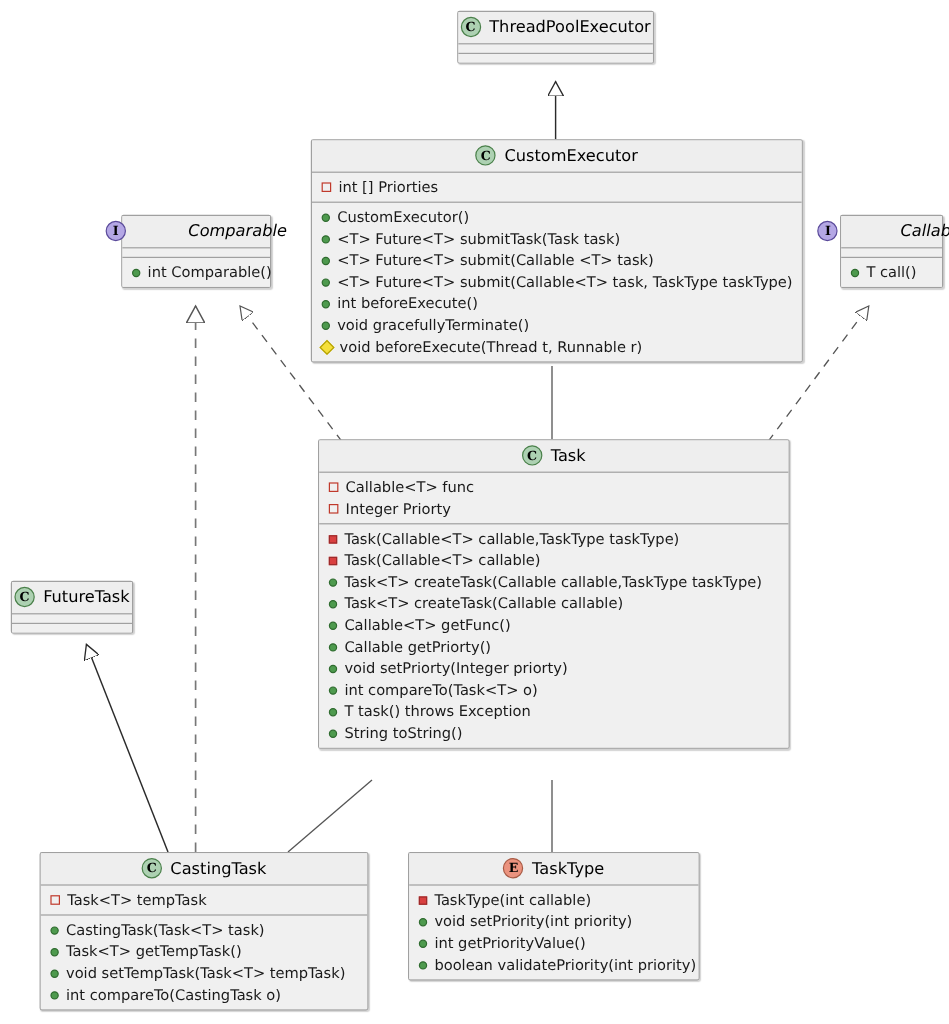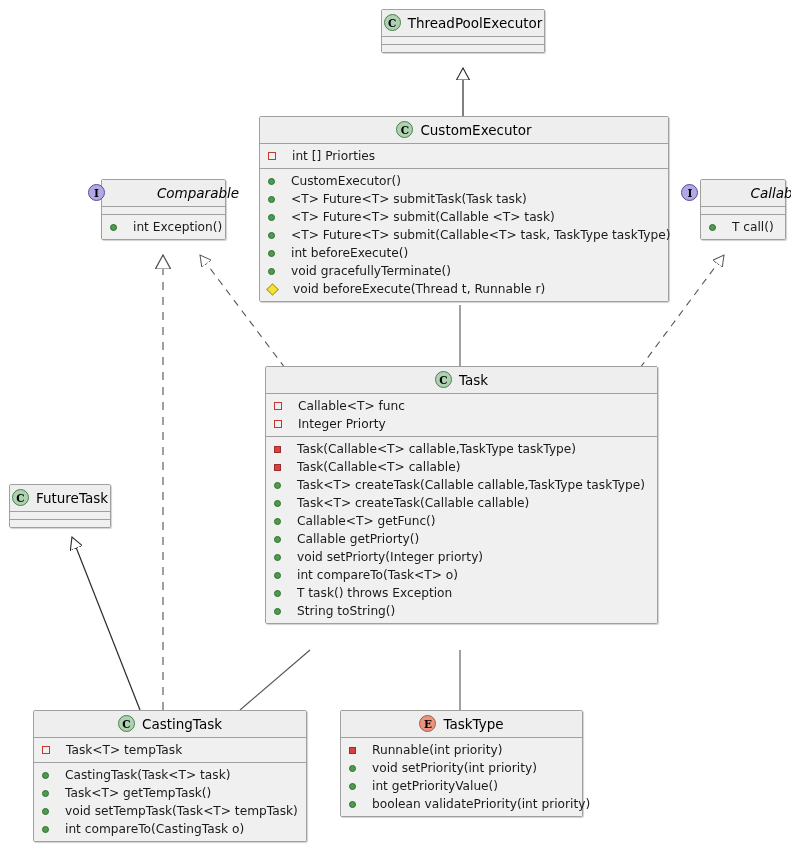--- a/index.html
+++ b/index.html
@@ -80,21 +80,21 @@
     padding: 3px 0 3px 0;
   }
   .uml-section.empty-sec {
     height: 7px;
     padding: 0;
   }
 
   .member {
     display: flex;
     align-items: center;
-    gap: 16px;
+    gap: 6px;
     padding: 1px 4px 1px 8px;
     font-size: 12.2px;
     color: #1a1a1a;
     white-space: nowrap;
     line-height: 16px;
   }
 
   .vis {
     flex: 0 0 auto;
     width: 8px;
@@ -199,21 +199,21 @@
 
   <div class="uml-box" style="left:101px; top:179px; width:125px;">
     <div class="uml-header iface">
       <span class="stereo-icon iface-i">I</span>
       <span class="title-text">Comparable</span>
     </div>
     <div class="uml-section empty-sec"></div>
     <div class="uml-section">
       <div class="member">
         <span class="vis pub-method"></span>
-        <span class="mtext">int Exception()</span>
+        <span class="mtext">int Comparable()</span>
       </div>
     </div>
   </div>
 
   <div class="uml-box" style="left:700px; top:179px; width:86px;">
     <div class="uml-header iface">
       <span class="stereo-icon iface-i">I</span>
       <span class="title-text">Callable</span>
     </div>
     <div class="uml-section empty-sec"></div>
@@ -325,21 +325,21 @@
   </div>
 
   <div class="uml-box" style="left:340px; top:710px; width:243px;">
     <div class="uml-header">
       <span class="stereo-icon enum-i">E</span>
       <span class="title-text">TaskType</span>
     </div>
     <div class="uml-section">
       <div class="member">
         <span class="vis priv-method"></span>
-        <span class="mtext">Runnable(int priority)</span>
+        <span class="mtext">TaskType(int callable)</span>
       </div>
       <div class="member">
         <span class="vis pub-method"></span>
         <span class="mtext">void setPriority(int priority)</span>
       </div>
       <div class="member">
         <span class="vis pub-method"></span>
         <span class="mtext">int getPriorityValue()</span>
       </div>
       <div class="member">

